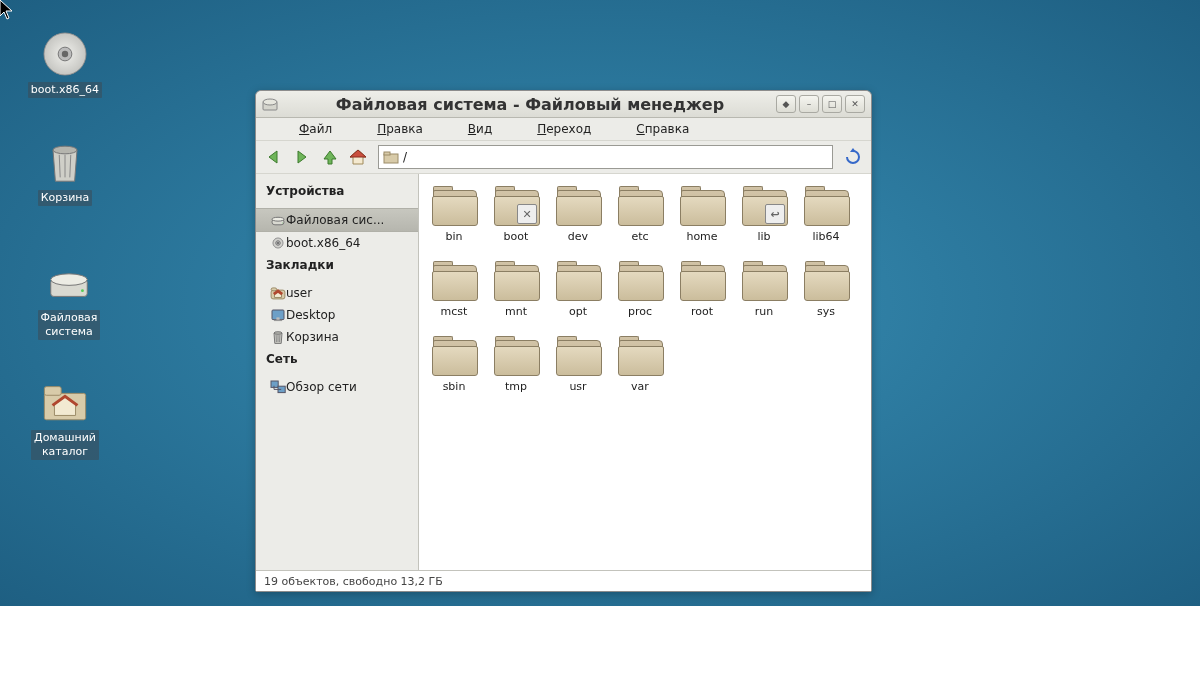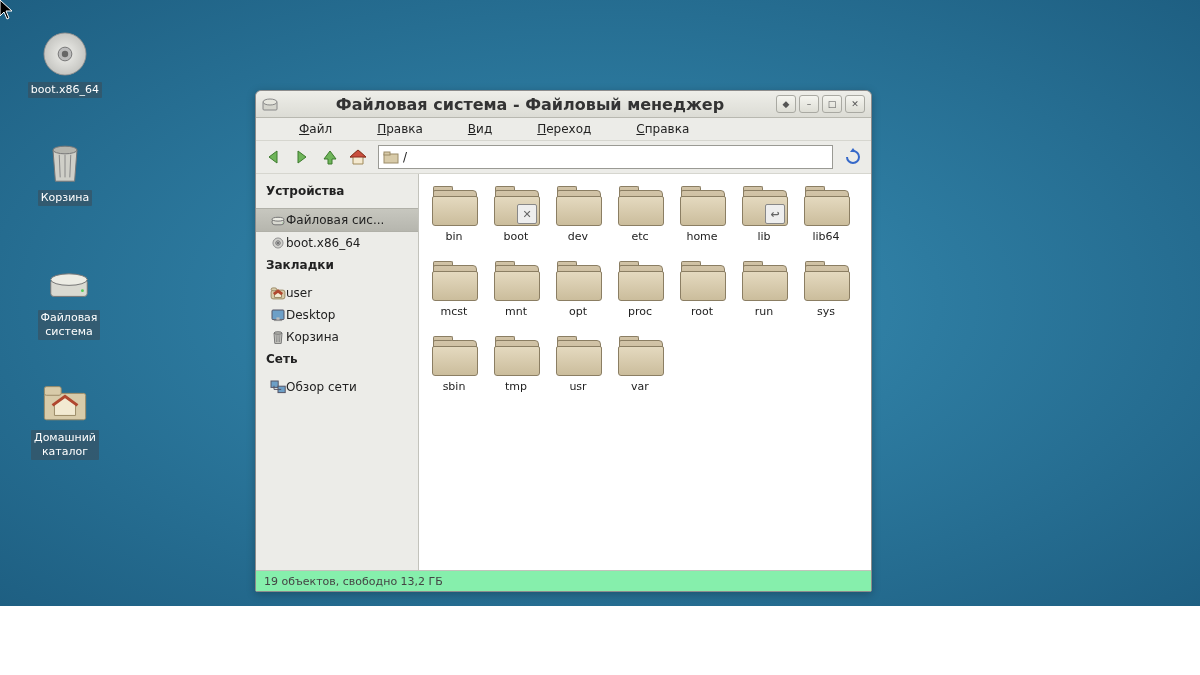--- a/index.html
+++ b/index.html
@@ -25,21 +25,21 @@
 .body{flex:1;display:flex;min-height:0;}
 .sidebar{width:162px;background:#ecece8;border-right:1px solid #c3c3bc;padding:6px 0;overflow:hidden;}
 .sb-head{font-weight:bold;font-size:12px;padding:4px 10px 10px;}
 .sb-item{display:flex;align-items:center;padding:3px 10px 3px 14px;cursor:pointer;white-space:nowrap;overflow:hidden;text-overflow:ellipsis;}
 .sb-item.sel{background:linear-gradient(#c7c7bf,#b6b6ae);border-top:1px solid #b0b0a8;border-bottom:1px solid #b0b0a8;}
 .sb-item .sic{width:16px;height:16px;flex-shrink:0;}
 .content{flex:1;background:#fff;padding:12px 6px;overflow:auto;}
 .grid{display:grid;grid-template-columns:repeat(7,58px);gap:18px 4px;}
 .fitem{text-align:center;cursor:pointer;font-size:11px;}
 .fitem .fic{width:46px;height:40px;margin:0 auto 4px;position:relative;}
-.status{height:20px;border-top:1px solid #c3c3bc;background:#86efac;display:flex;align-items:center;padding:0 8px;font-size:11px;color:#444;}
+.status{height:20px;border-top:1px solid #c3c3bc;background:#ffffff;display:flex;align-items:center;padding:0 8px;font-size:11px;color:#444;}
 
 .folder{width:46px;height:40px;position:relative;}
 .folder .back{position:absolute;left:2px;top:4px;width:42px;height:32px;background:linear-gradient(#d2c4a8,#bfae8b);border:1px solid #8b7e63;border-radius:2px 4px 3px 3px;}
 .folder .tab{position:absolute;left:2px;top:0;width:18px;height:8px;background:linear-gradient(#d2c4a8,#c8b998);border:1px solid #8b7e63;border-bottom:none;border-radius:2px 2px 0 0;}
 .folder .front{position:absolute;left:1px;top:10px;width:44px;height:28px;background:linear-gradient(#e4d9bf,#cbbd9c);border:1px solid #8b7e63;border-radius:2px 2px 3px 3px;}
 .emblem{position:absolute;right:2px;bottom:2px;width:18px;height:18px;background:#eee;border:1px solid #888;border-radius:2px;display:flex;align-items:center;justify-content:center;font-size:11px;font-weight:bold;color:#666;}
 </style>
 </head>
 <body>
 

